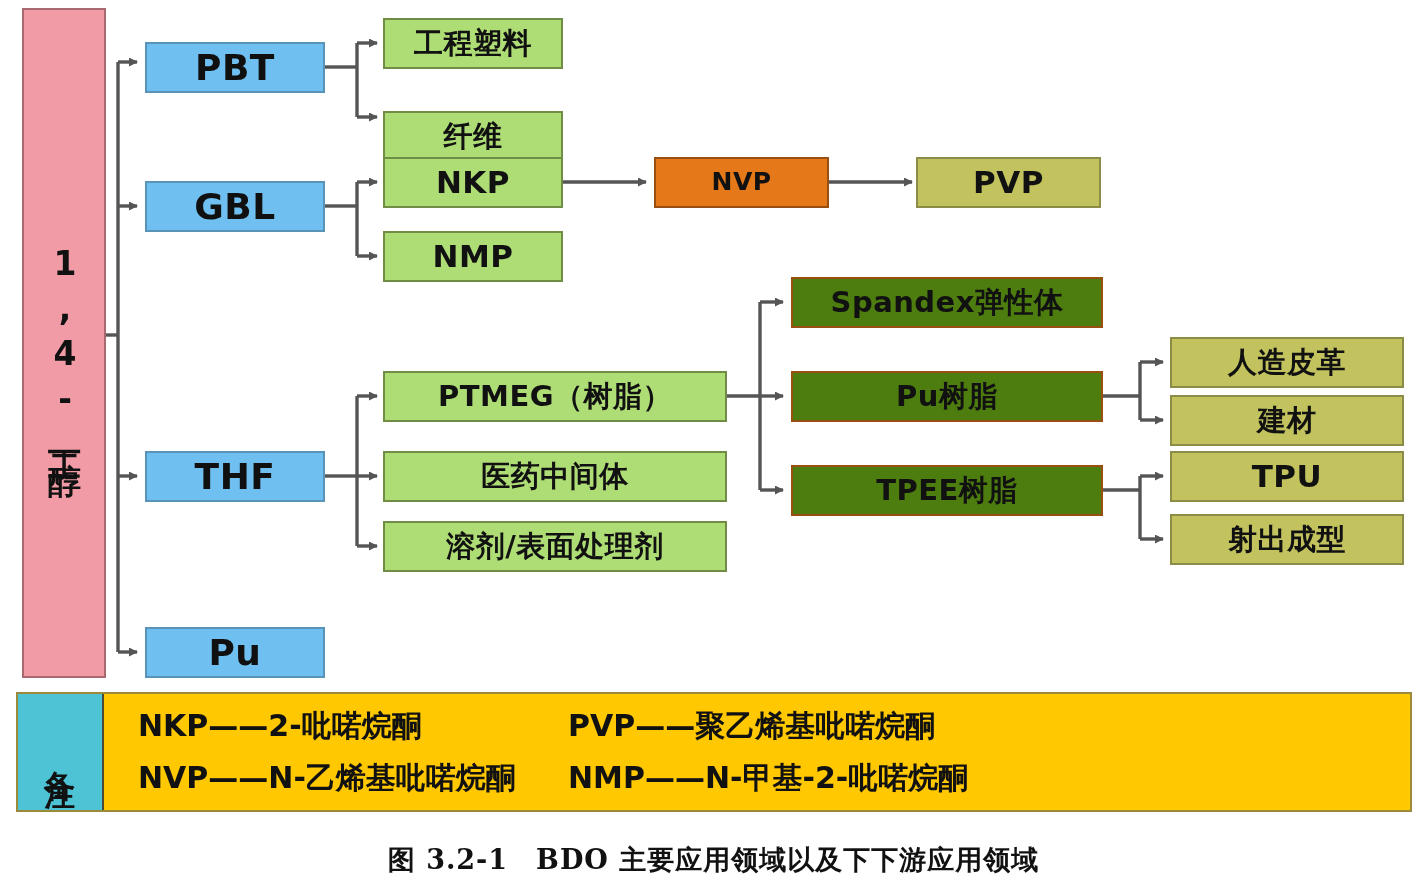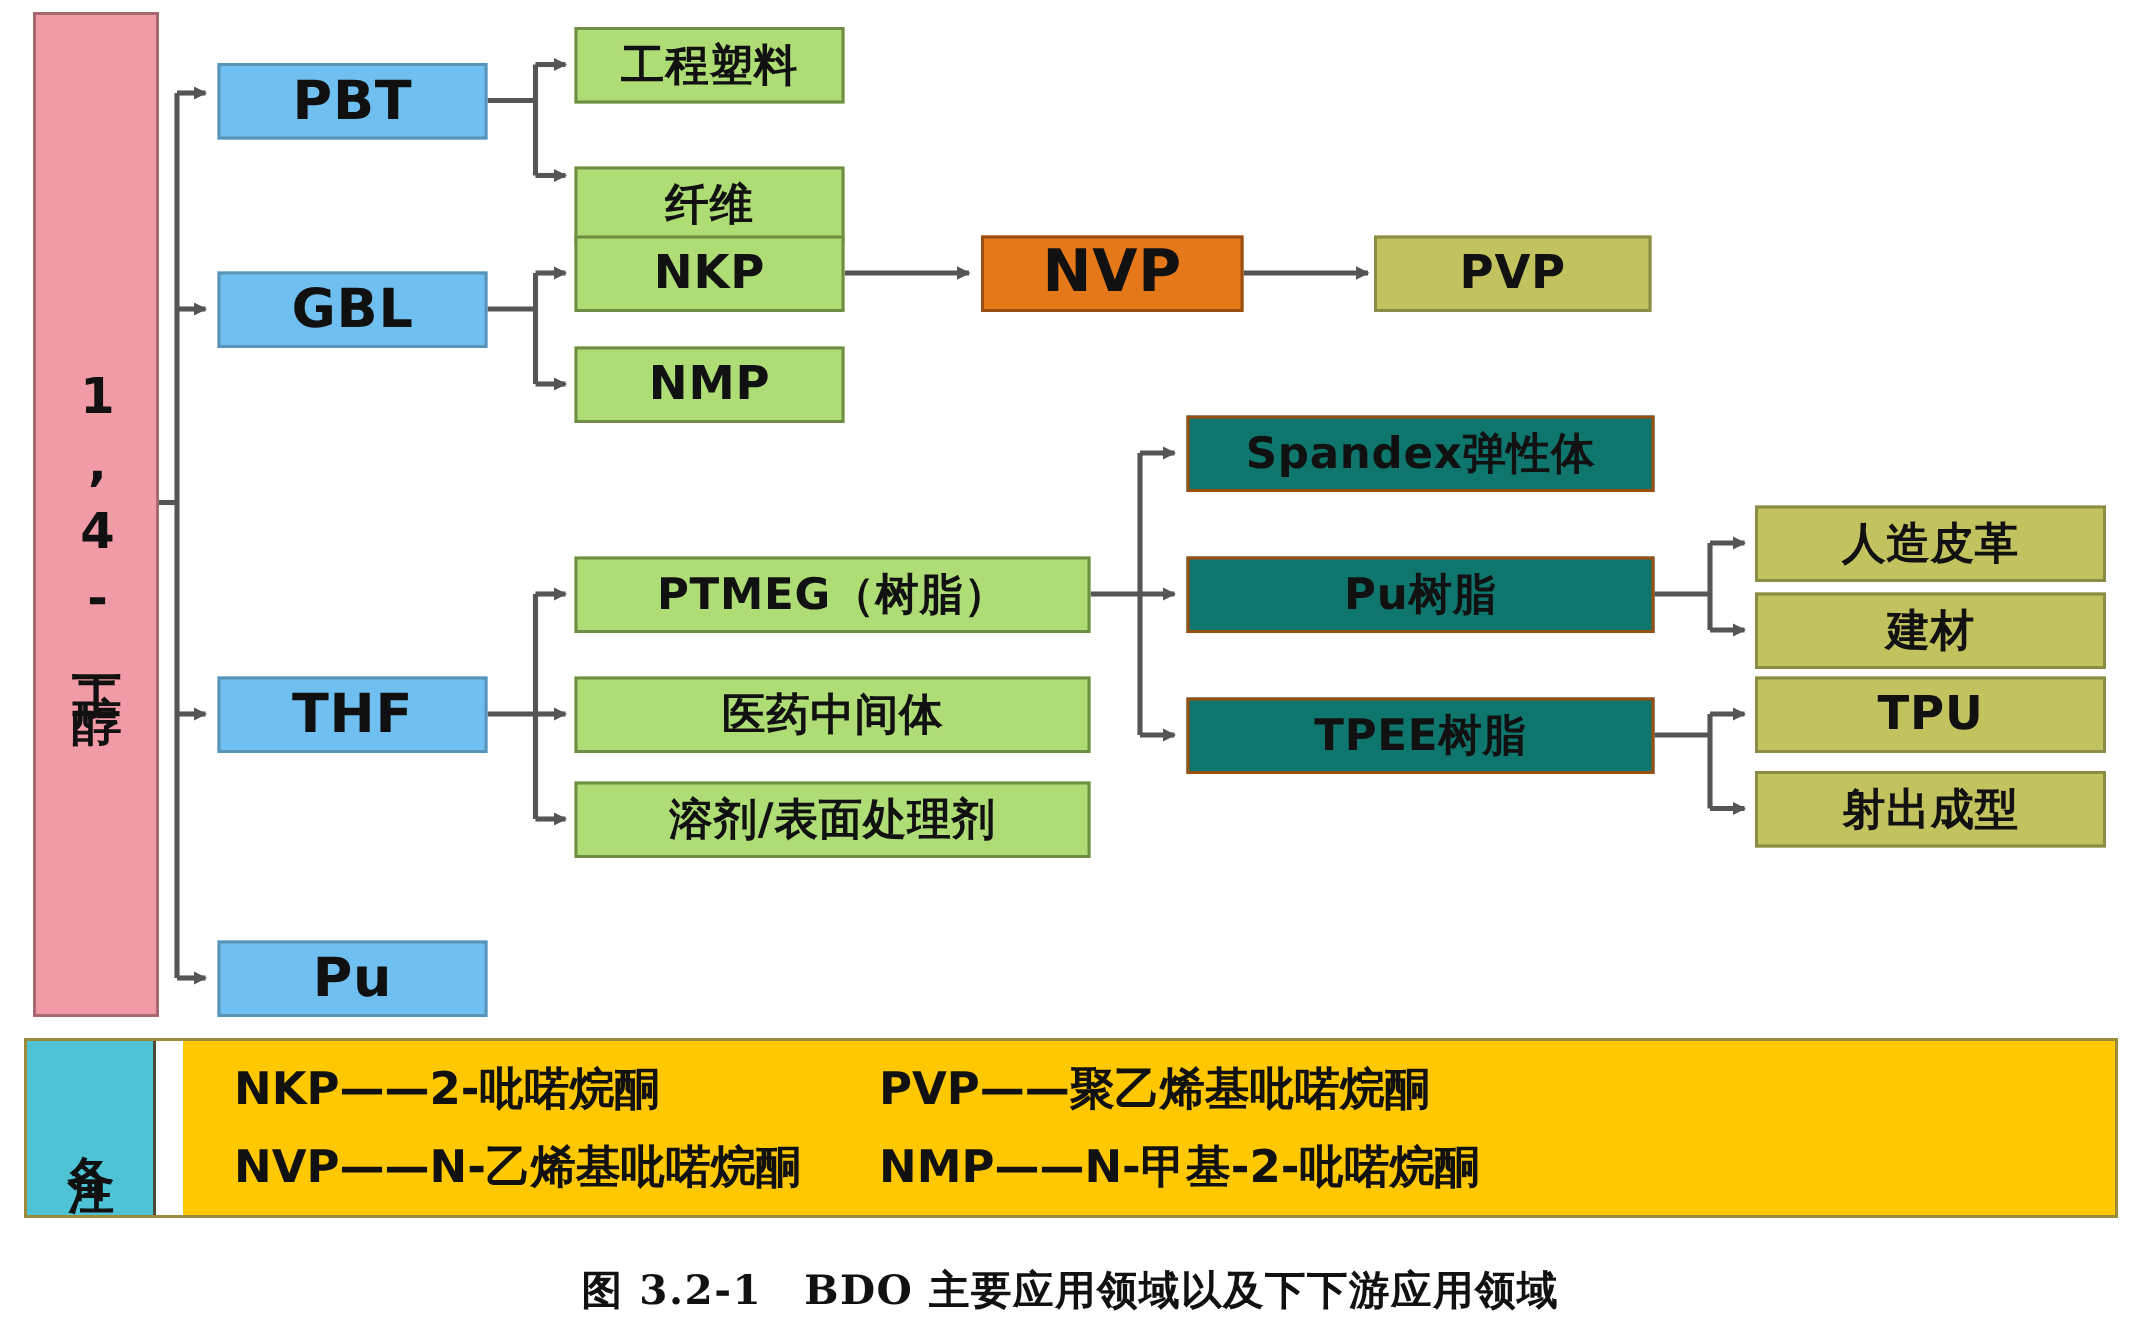--- a/index.html
+++ b/index.html
@@ -4,22 +4,22 @@
 <style>
   html,body{margin:0;padding:0;background:#ffffff;}
   body{font-family:"DejaVu Sans","Liberation Sans",sans-serif;}
   #stage{position:relative;width:1427px;height:892px;overflow:hidden;background:#fff;}
   svg.links{position:absolute;left:0;top:0;width:1427px;height:892px;pointer-events:none;}
   .box{position:absolute;box-sizing:border-box;display:flex;align-items:center;justify-content:center;
        text-align:center;font-weight:bold;color:#111;line-height:1.05;letter-spacing:.5px;
        border:2px solid #8a8a72;}
   .blue{background:#6FC0F0;border-color:#5a93b8;color:#101010;font-size:36px;}
   .green{background:#AEDD76;border-color:#6f8d45;font-size:31px;}
-  .orange{background:#E5791A;border-color:#9a4f12;font-size:39px;}
-  .orange2{background:#0f766e;border-color:#9a4f12;font-size:31px;}
+  .orange{background:#E5791A;border-color:#9a4f12;font-size:25px;}
+  .orange2{background:#4d7c0f;border-color:#9a4f12;font-size:31px;}
   .olive{background:#C2C35E;border-color:#8b8c45;font-size:31px;text-align:center;}
   .cn28{font-size:29px;}
   .root{position:absolute;background:#F09BA5;border:2px solid #a86a70;box-sizing:border-box;
         display:flex;align-items:center;justify-content:center;}
   .root span{writing-mode:vertical-rl;text-orientation:upright;font-size:33px;font-weight:bold;
              color:#111;letter-spacing:6px;}
   .note-wrap{position:absolute;display:flex;box-sizing:border-box;border:2px solid #9a8a3a;}
   .note-label{background:#4FC3D6;border-right:2px solid #4a4a35;box-sizing:border-box;
               display:flex;align-items:center;justify-content:center;}
   .note-label span{writing-mode:vertical-rl;text-orientation:upright;font-size:31px;font-weight:bold;
@@ -150,21 +150,21 @@
   <div class="box olive" style="left:1170px;top:395px;width:234px;height:51px;">
     <span class="cn28">建材</span>
   </div>
   <div class="box olive" style="left:1170px;top:451px;width:234px;height:51px;">
     <span>TPU</span>
   </div>
   <div class="box olive" style="left:1170px;top:514px;width:234px;height:51px;">
     <span class="cn28">射出成型</span>
   </div>
 
-  <div class="note-wrap" style="left:16px;top:692px;width:1396px;height:120px;gap:18px;">
+  <div class="note-wrap" style="left:16px;top:692px;width:1396px;height:120px;">
     <div class="note-label" style="width:86px;">
       <span>备注</span>
     </div>
     <div class="note-body">
       <div class="note-row">
         <div class="note-cell c1">NKP——2-吡喏烷酮</div>
         <div class="note-cell">PVP——聚乙烯基吡喏烷酮</div>
       </div>
       <div class="note-row">
         <div class="note-cell c1">NVP——N-乙烯基吡喏烷酮</div>

